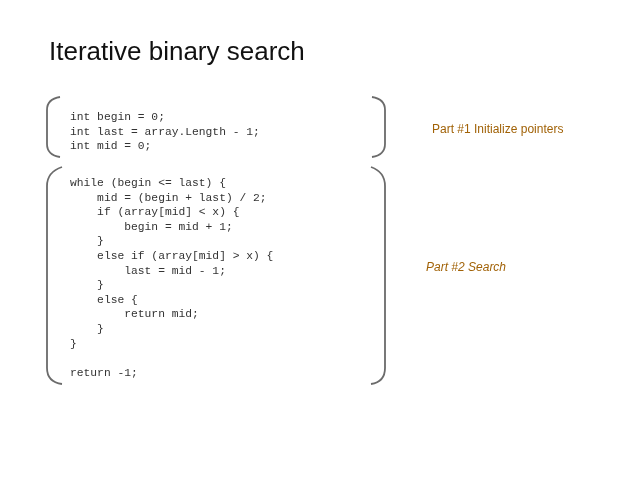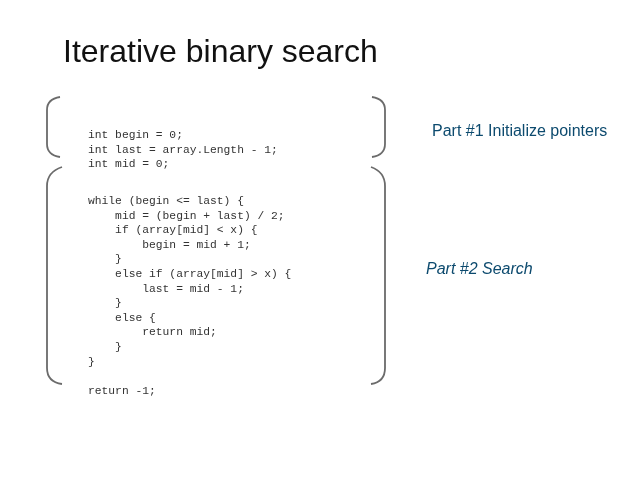--- a/index.html
+++ b/index.html
@@ -1,29 +1,29 @@
 <!DOCTYPE html>
 <html><head>
   <meta charset="utf-8">
   <style>
     html, body { margin:0; padding:0; background:#ffffff; }
     body { width:638px; height:479px; position:relative; overflow:hidden; }
     .title {
       position:absolute; left:49px; top:36px;
-      font-family:"Liberation Sans", sans-serif; font-size:32px; color:#111111;
-      white-space:nowrap; line-height:30px;margin-left:14px;
+      font-family:"Liberation Sans", sans-serif; font-size:26px; color:#111111;
+      white-space:nowrap; line-height:30px;
     }
     .code {
       position:absolute; left:70px;
       font-family:"Liberation Mono", monospace; font-size:11.3px; color:#333333;
-      line-height:14.6px; white-space:pre; margin:18px;
+      line-height:14.6px; white-space:pre; margin:0;
     }
     .label {
       position:absolute; font-family:"Liberation Sans", sans-serif;
-      font-size:16px; color:#0c4a6e; white-space:nowrap;
+      font-size:12px; color:#a16207; white-space:nowrap;
     }
     svg.brackets { position:absolute; left:0; top:0; }
   </style>
 </head>
 <body>
 
 <div class="title">Iterative binary search</div>
 
 <svg class="brackets" width="638" height="479">
 

